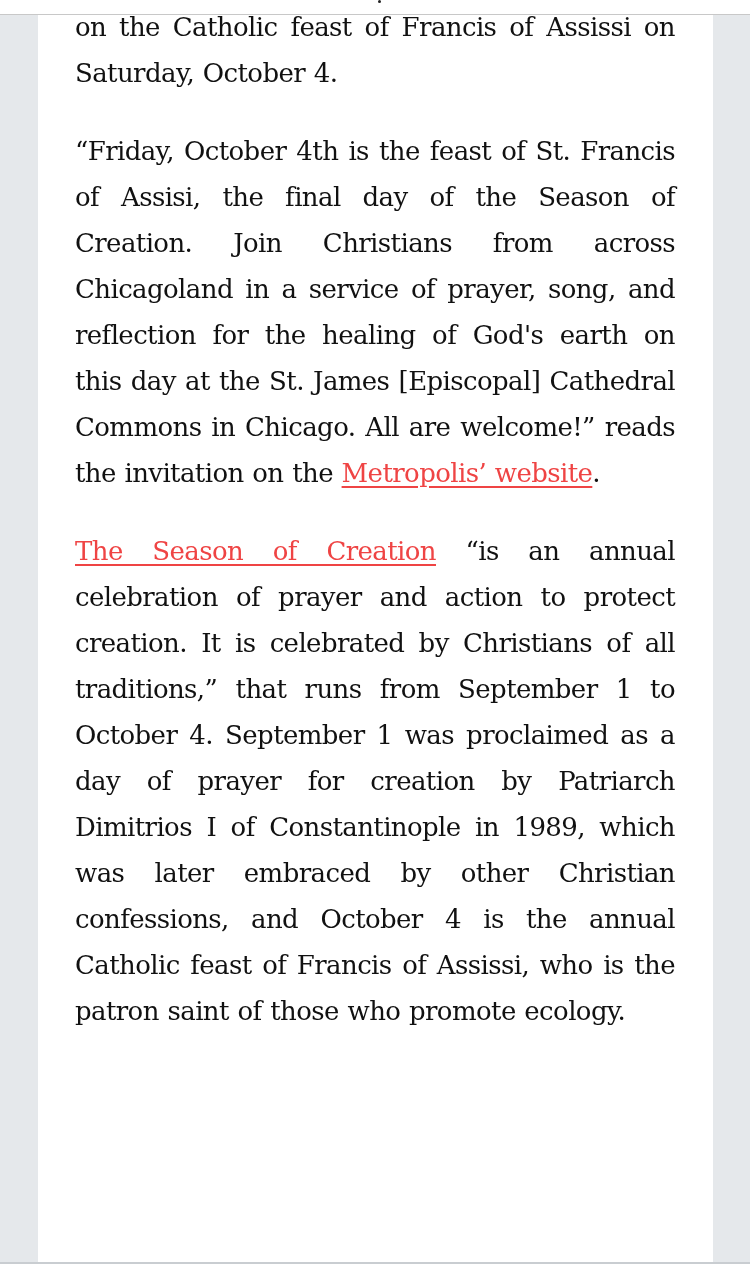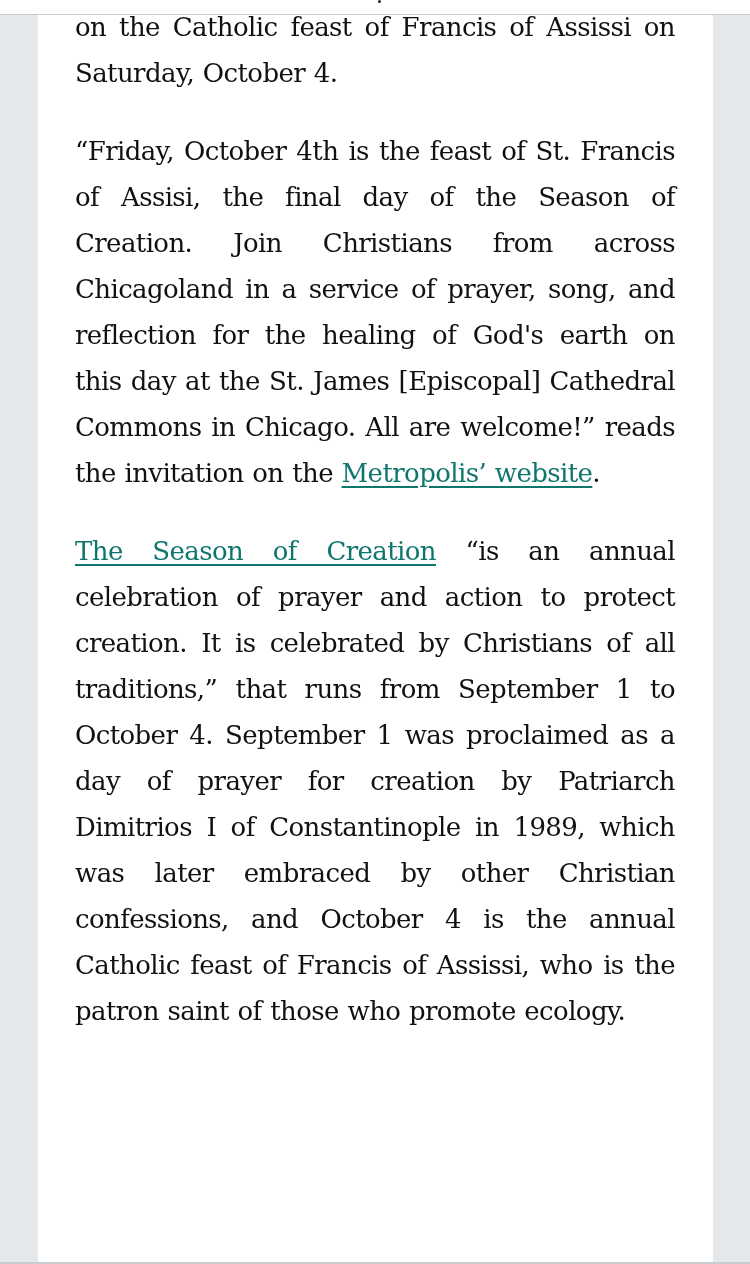--- a/index.html
+++ b/index.html
@@ -56,21 +56,21 @@
       line-height: 46px;
       color: #111111;
       text-align: justify;
       letter-spacing: -0.6px;
       word-spacing: 1px;
     }
     .article p {
       margin: 0 0 32px 0;
     }
     .article a {
-      color: #0f766e;
+      color: #ef4444;
       text-decoration: underline;
       text-decoration-thickness: 2px;
       text-underline-offset: 4px;
     }
   </style>
 </head>
 <body>
 
 <div class="topbar">
   <span class="mark"></span>

